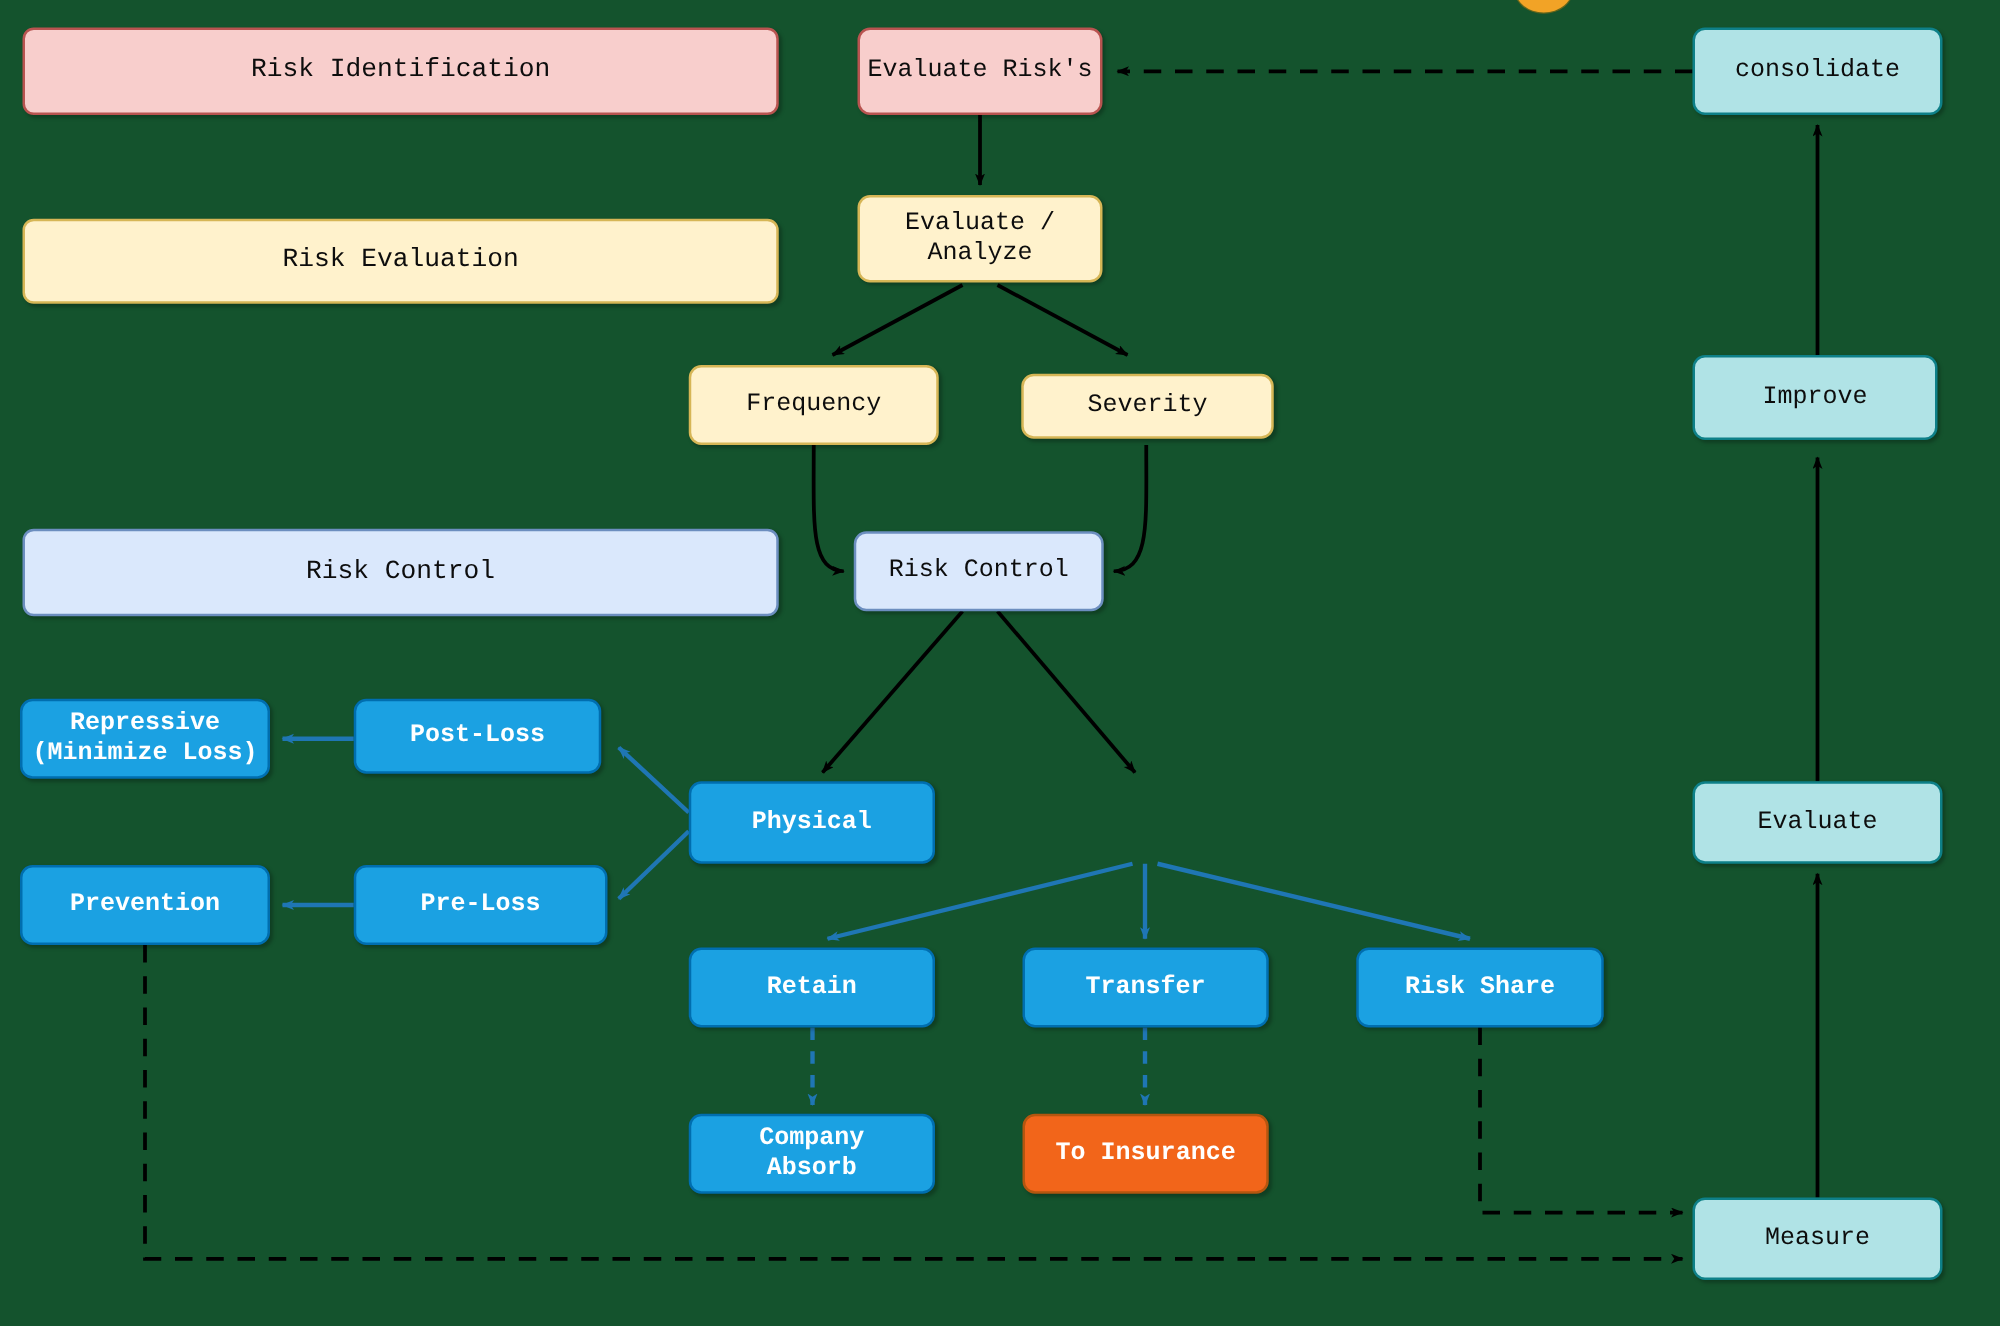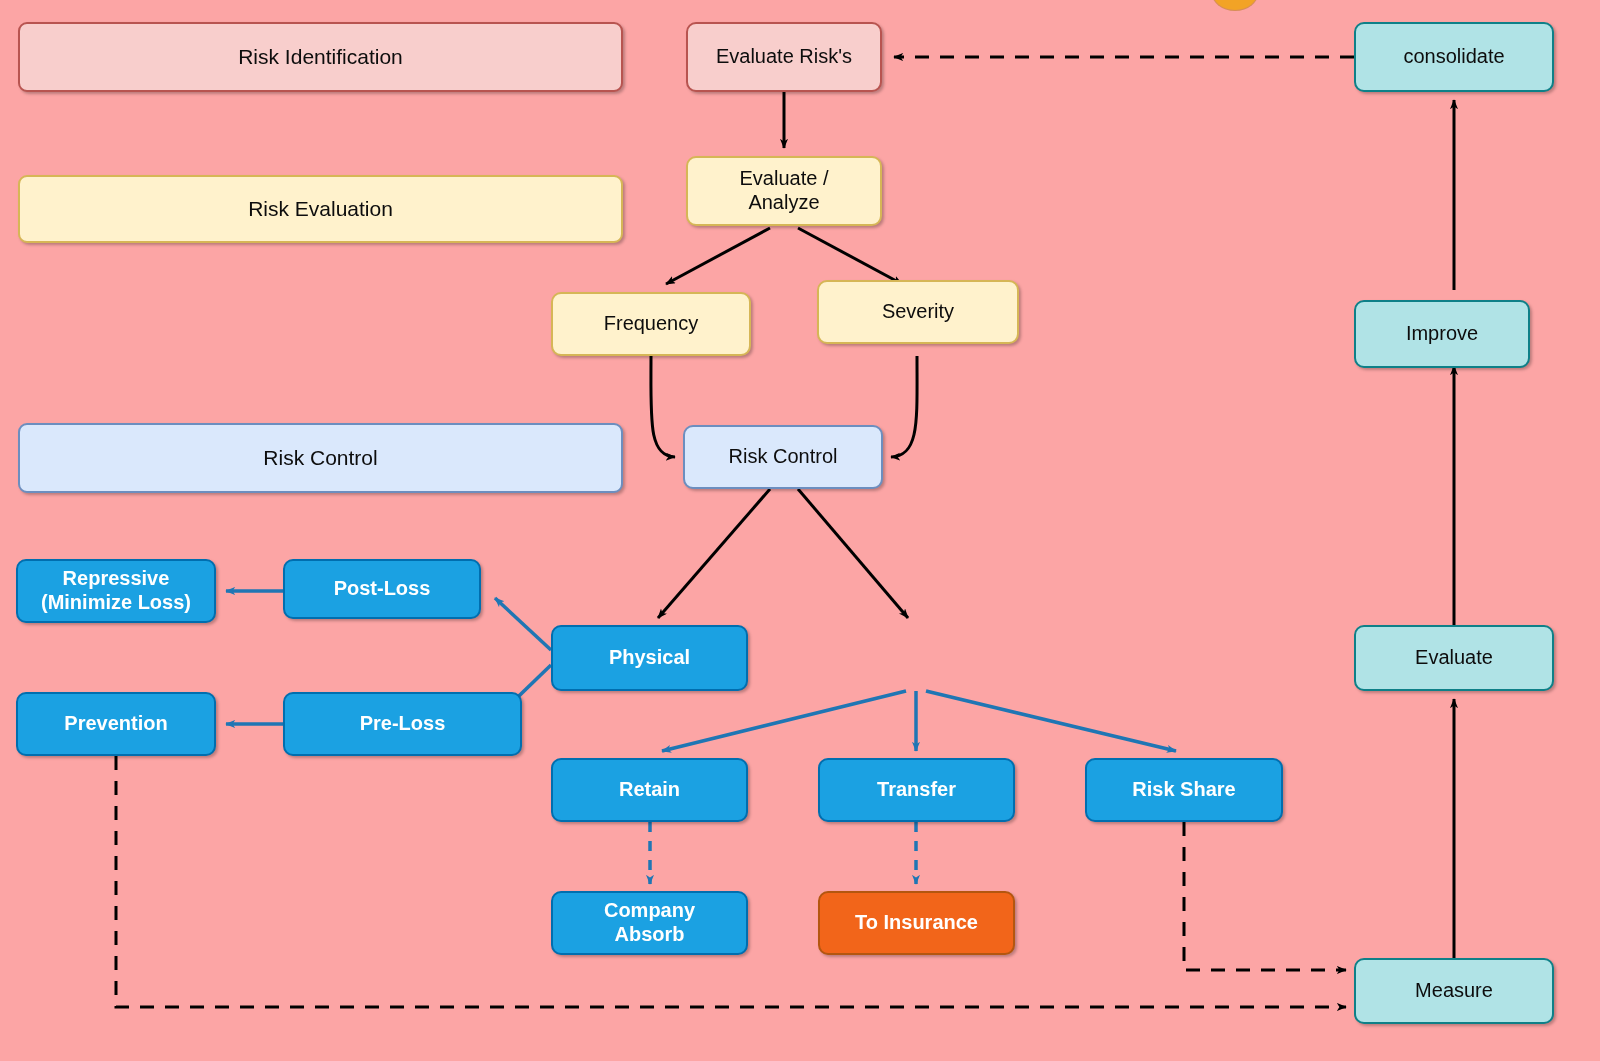--- a/index.html
+++ b/index.html
@@ -8,22 +8,23 @@
     padding: 0;
     background: #ffffff;
   }
   body {
     font-family: "Liberation Sans", sans-serif;
   }
   #canvas {
     position: relative;
     width: 1600px;
     height: 1061px;
-    background: #fca5a5;
+    background: #14532d;
     overflow: hidden;
+    font-family: Liberation Mono, monospace;
   }
   svg.edges {
     position: absolute;
     left: 0;
     top: 0;
     width: 1600px;
     height: 1061px;
     pointer-events: none;
   }
   .node {
@@ -120,48 +121,48 @@
 
   <div class="node legend lblue fs21" style="left:18px; top:423px; width:605px; height:70px;">Risk Control</div>
 
   <div class="node pink fs20" style="left:686px; top:22px; width:196px; height:70px;">Evaluate Risk's</div>
 
   <div class="node yellow fs20" style="left:686px; top:156px; width:196px; height:70px;">Evaluate /
 Analyze</div>
 
   <div class="node yellow fs20" style="left:551px; top:292px; width:200px; height:64px;">Frequency</div>
 
-  <div class="node yellow fs20" style="left:817px; top:280px; width:202px; height:64px;">Severity</div>
+  <div class="node yellow fs20" style="left:817px; top:299px; width:202px; height:52px;">Severity</div>
 
   <div class="node lblue fs20" style="left:683px; top:425px; width:200px; height:64px;">Risk Control</div>
 
   <div class="node blue" style="left:551px; top:625px; width:197px; height:66px;">Physical</div>
 
 
   <div class="node blue" style="left:283px; top:559px; width:198px; height:60px;">Post-Loss</div>
 
-  <div class="node blue" style="left:283px; top:692px; width:239px; height:64px;">Pre-Loss</div>
+  <div class="node blue" style="left:283px; top:692px; width:203px; height:64px;">Pre-Loss</div>
 
   <div class="node blue fs19" style="left:16px; top:559px; width:200px; height:64px;">Repressive
 (Minimize Loss)</div>
 
   <div class="node blue" style="left:16px; top:692px; width:200px; height:64px;">Prevention</div>
 
   <div class="node blue" style="left:551px; top:758px; width:197px; height:64px;">Retain</div>
 
   <div class="node blue" style="left:818px; top:758px; width:197px; height:64px;">Transfer</div>
 
   <div class="node blue" style="left:1085px; top:758px; width:198px; height:64px;">Risk Share</div>
 
   <div class="node blue" style="left:551px; top:891px; width:197px; height:64px;">Company
 Absorb</div>
 
   <div class="node orange" style="left:818px; top:891px; width:197px; height:64px;">To Insurance</div>
 
   <div class="node teal fs20" style="left:1354px; top:22px; width:200px; height:70px;">consolidate</div>
 
-  <div class="node teal fs20" style="left:1354px; top:300px; width:176px; height:68px;">Improve</div>
+  <div class="node teal fs20" style="left:1354px; top:284px; width:196px; height:68px;">Improve</div>
 
   <div class="node teal fs20" style="left:1354px; top:625px; width:200px; height:66px;">Evaluate</div>
 
   <div class="node teal fs20" style="left:1354px; top:958px; width:200px; height:66px;">Measure</div>
 
 </div>
 
 </body></html>

